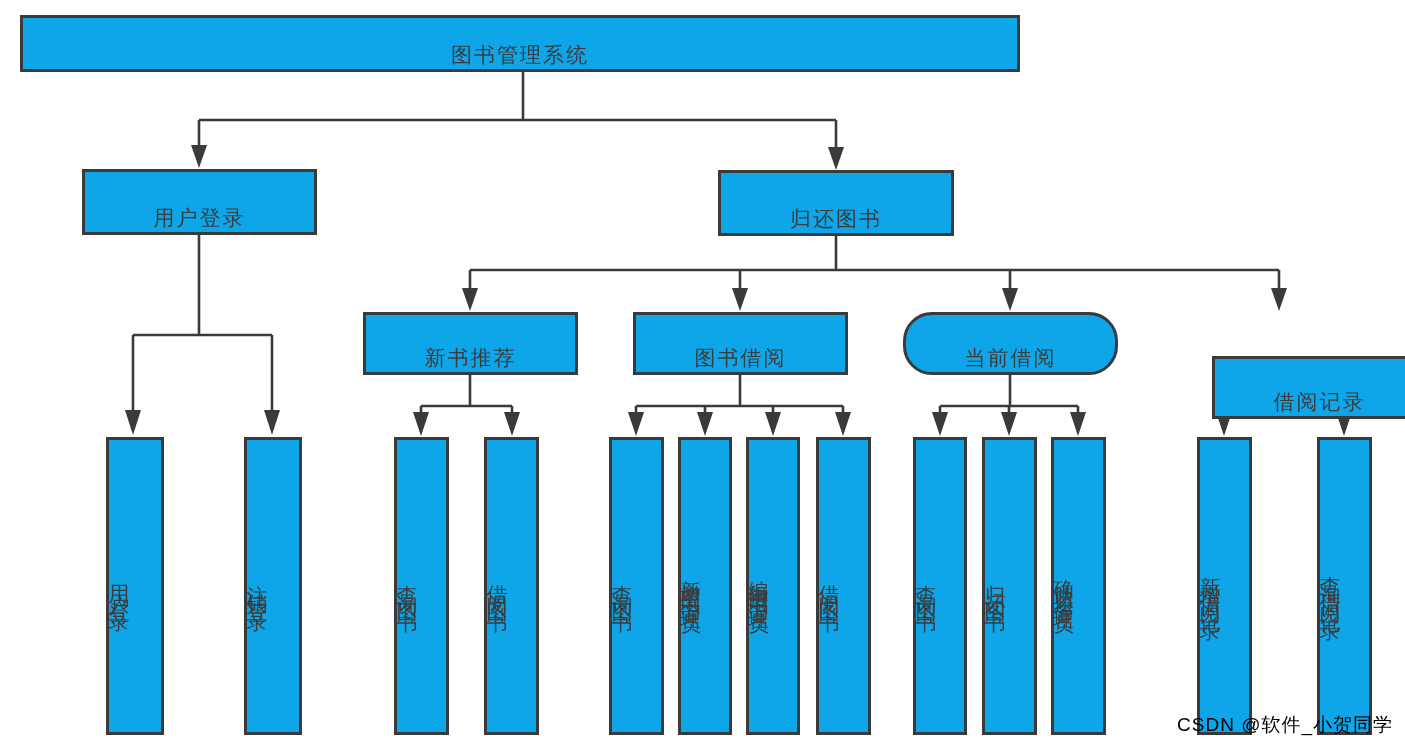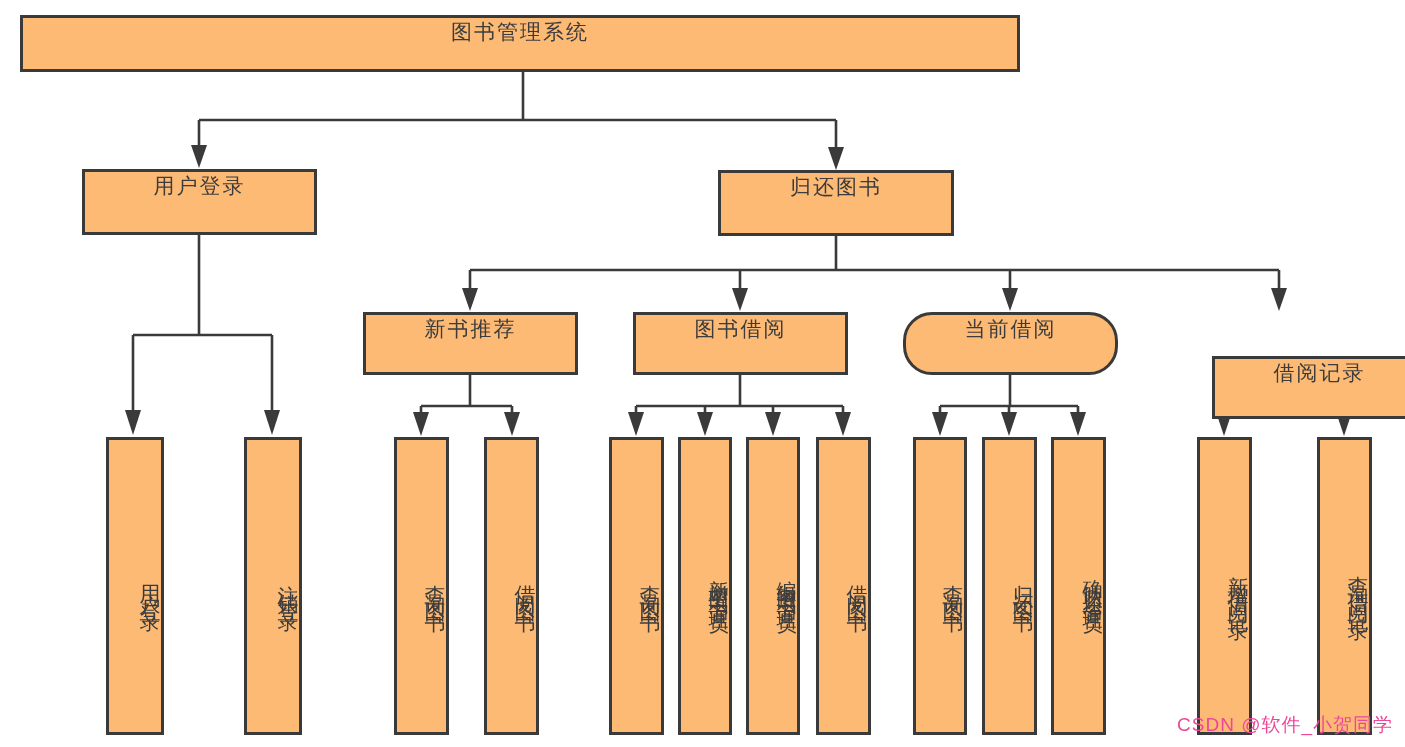--- a/index.html
+++ b/index.html
@@ -7,23 +7,23 @@
     position:relative;
     width:1405px;height:747px;
     background:#ffffff;
     font-family:"Liberation Sans","DejaVu Sans",sans-serif;
     overflow:hidden;
   }
   #wires{position:absolute;left:0;top:0;z-index:0;}
   .box{
     position:absolute;
     box-sizing:border-box;
-    background:#fdba74;
+    background:#0ea5e9;
     border:3px solid #3a3a3a;
-    display:flex;align-items:flex-start;justify-content:center;
+    display:flex;align-items:flex-end;justify-content:center;
     color:#3c3c3c;
     font-size:21px;
     letter-spacing:2px;
     z-index:1;
     text-align:center;
   }
   .vbox{
     writing-mode:vertical-rl;
     text-orientation:mixed;
     letter-spacing:9px;
@@ -32,21 +32,21 @@
   .vbox.long{
     letter-spacing:5px;
     font-size:20px;
   }
   .label{white-space:nowrap;}
   #watermark{
     position:absolute;
     right:12px;top:712px;
     z-index:2;
     font-size:19px;
-    color:#ec4899;
+    color:#000000;
     letter-spacing:1px;
     white-space:nowrap;
   }
 </style>
 </head>
 <body>
 
 <div id="stage">
 
   <svg id="wires" width="1405" height="747" viewBox="0 0 1405 747">

